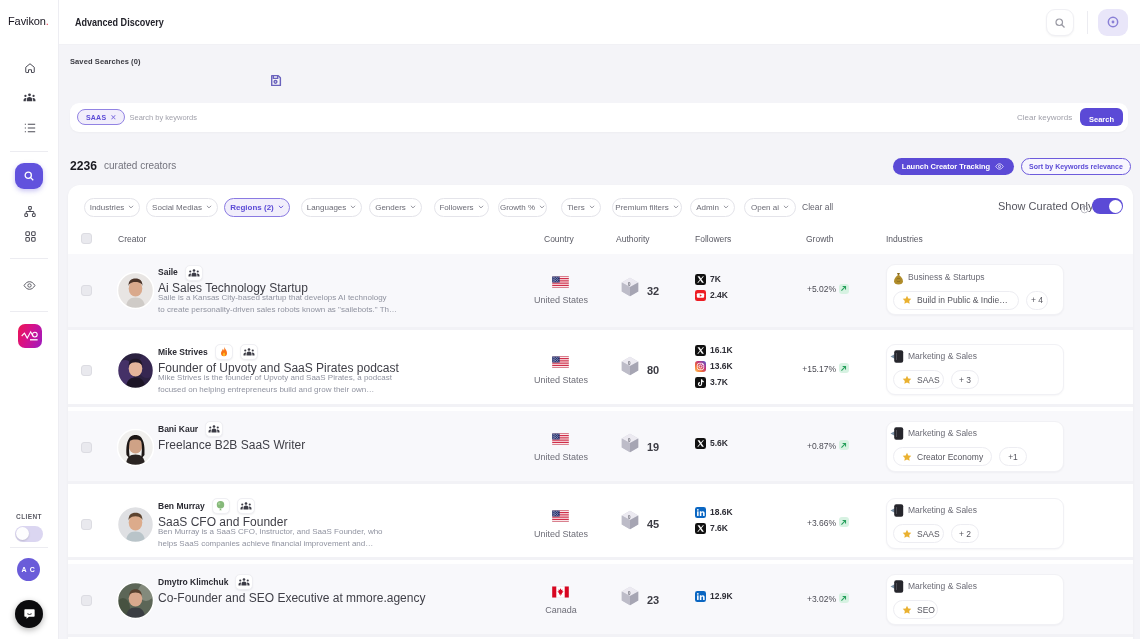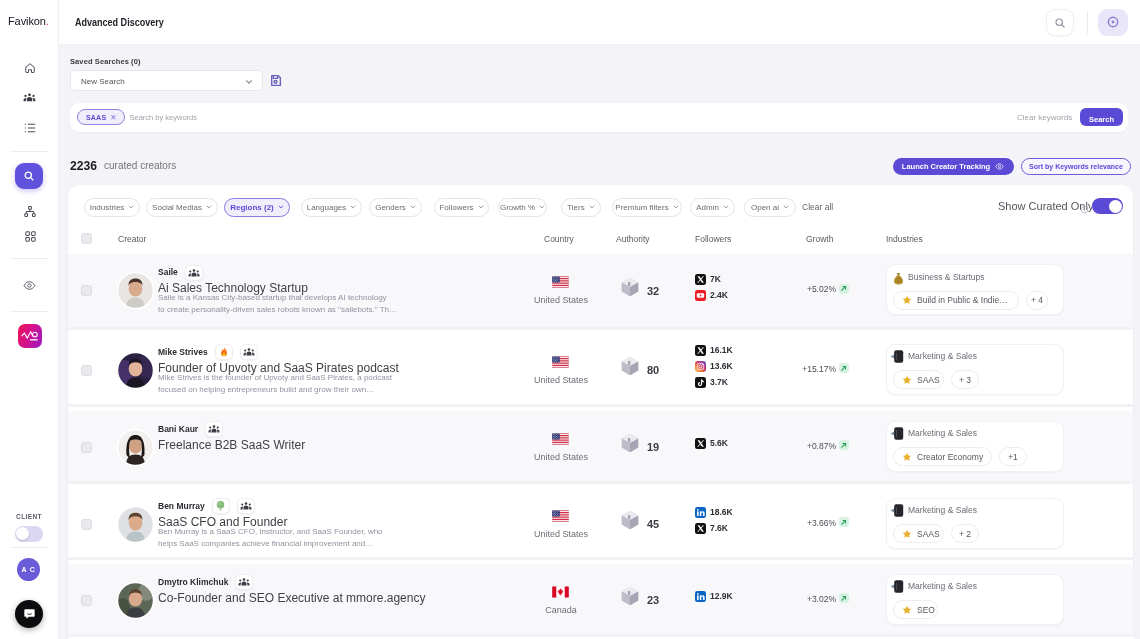--- a/index.html
+++ b/index.html
@@ -43,26 +43,20 @@
   </div>
   <div class="abs" style="left:1087px;top:11px;width:1px;height:23px;background:#ececf1"></div>
   <div class="abs" style="left:1098px;top:9px;width:30px;height:27px;border-radius:9px;background:#e9e6f9">
     <svg width="14" height="14" viewBox="0 0 24 24" style="position:absolute;left:8px;top:6px" fill="none" stroke="#8a80d6" stroke-width="2.6">
         <circle cx="12" cy="12" r="8"></circle>
         <circle cx="12" cy="12" r="2.4" fill="#8a80d6" stroke="none"></circle>
       </svg>
   </div>
 
   <div class="abs" style="left:70px;top:56.5px;font-size:7.5px;font-weight:bold;color:#3a3a42;letter-spacing:.1px">Saved Searches (0)</div>
-  <div class="abs" style="left:70px;top:70px;width:193px;height:21px;background:#fff;border:1px solid #e6e6ec;border-radius:5px">
-    <span style="position:absolute;left:10px;top:6px;font-size:8px;color:#55555e">New Search</span>
-    <svg width="8" height="8" viewBox="0 0 10 10" style="position:absolute;right:9px;top:7px" fill="none" stroke="#8a8a94" stroke-width="1.4">
-        <path d="M1.5 3 L5 6.5 L8.5 3"></path>
-      </svg>
-  </div>
   <div class="abs" style="left:269px;top:73px">
     <svg width="13" height="13" viewBox="0 0 24 24" fill="none" stroke="#6a62bd" stroke-width="2.6">
         <path d="M5 3 h12 l4 4 v14 h-16 z" stroke-linejoin="round"></path>
         <path d="M8 3 v5 h8 v-5"></path>
         <circle cx="12" cy="14.5" r="2.6"></circle>
       </svg>
   </div>
 
   <div class="abs" style="left:70px;top:103px;width:1058px;height:29px;background:#fff;border-radius:9px;box-shadow:0 1px 2px rgba(20,20,40,.03)">
     <div style="position:absolute;left:6.5px;top:5.5px;width:48px;height:16px;background:#f1eefb;border:1px solid #9283e3;border-radius:9px">

